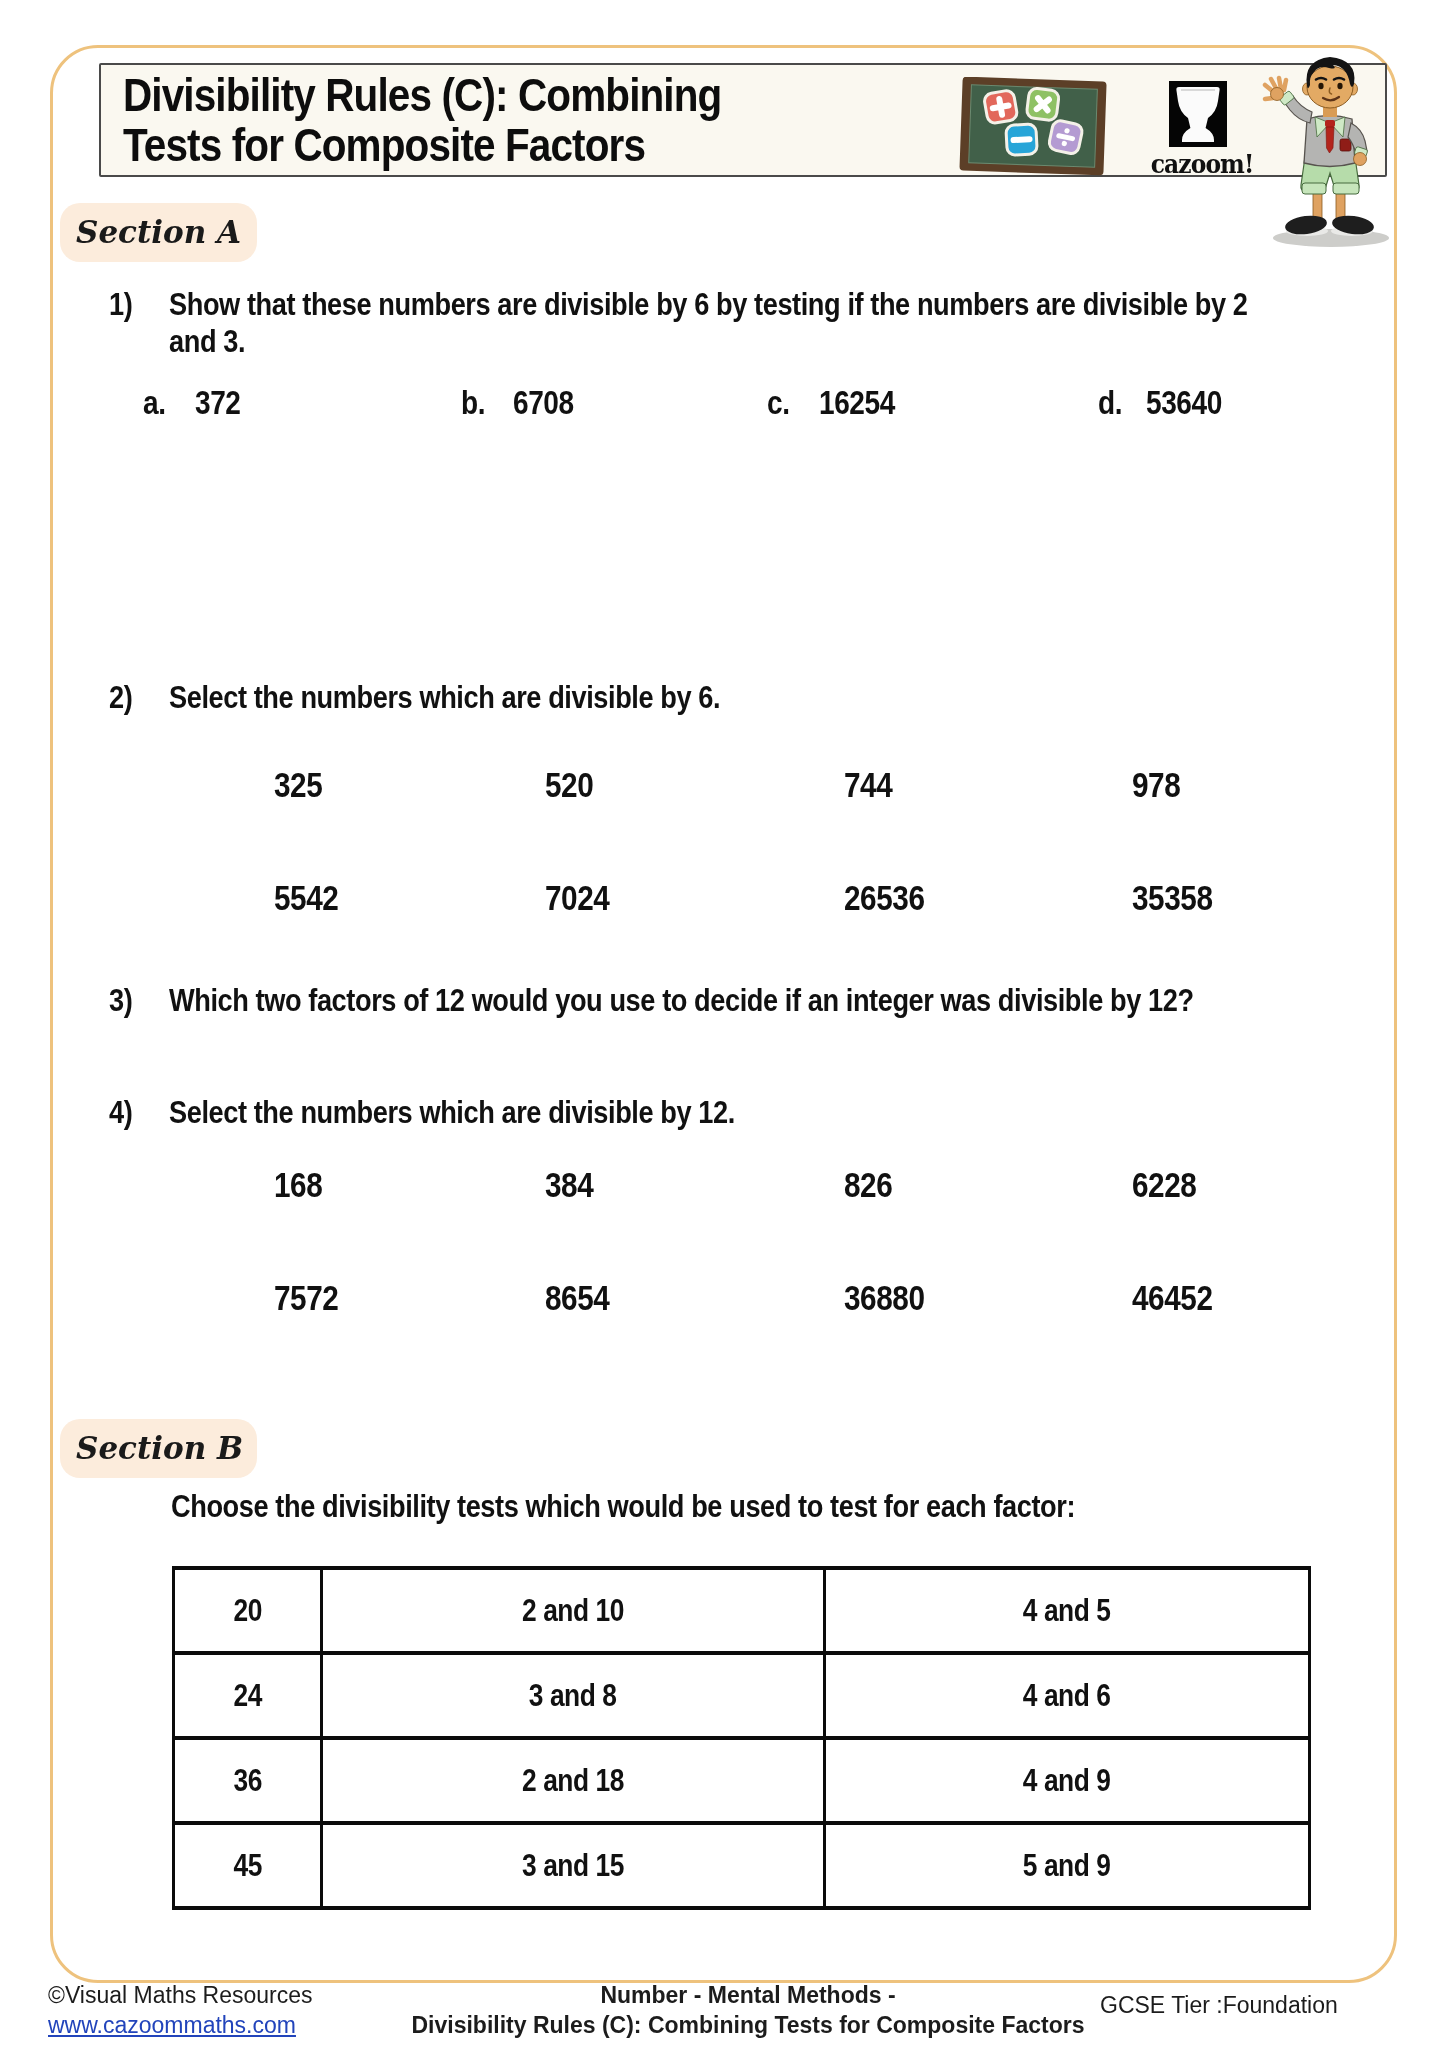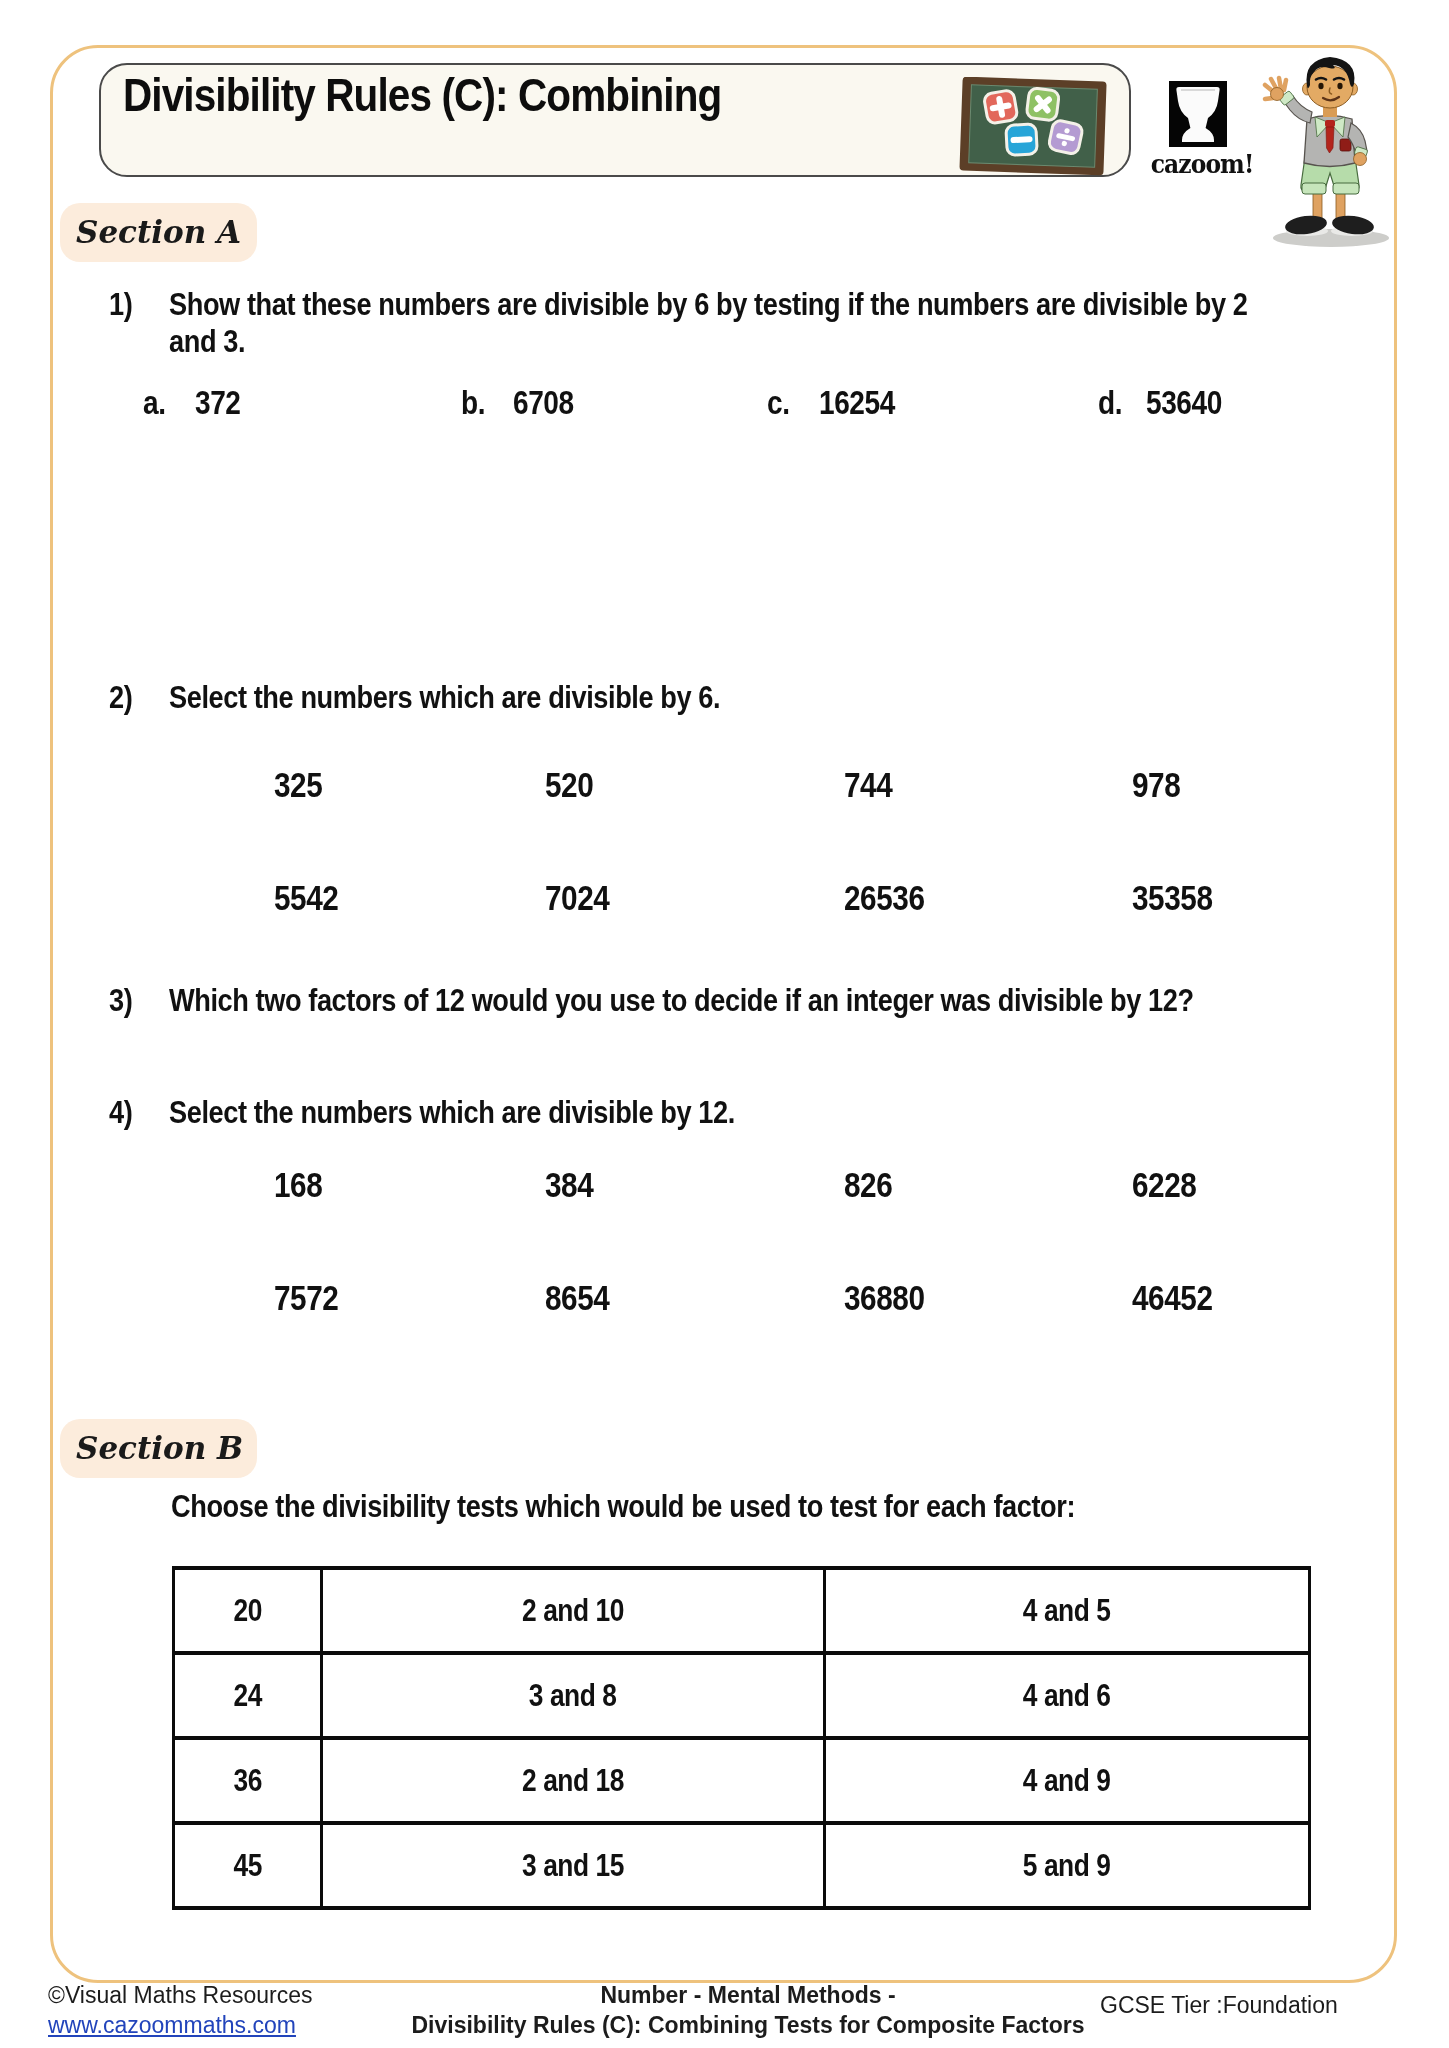--- a/index.html
+++ b/index.html
@@ -5,22 +5,22 @@
   html,body{margin:0;padding:0;background:#ffffff;}
   .page{position:relative;width:1449px;height:2048px;background:#ffffff;overflow:hidden;
         font-family:"Liberation Sans",sans-serif;color:#111;}
   .outer-border{position:absolute;left:50px;top:45px;width:1347px;height:1938px;box-sizing:border-box;
         border:3px solid #eec27d;border-radius:48px;z-index:1;}
   
   .cx{display:inline-block;transform:scaleX(.85);transform-origin:0 50%;white-space:nowrap;letter-spacing:-.5px;}
   .cxc{display:inline-block;transform:scaleX(.85);transform-origin:50% 50%;white-space:nowrap;letter-spacing:-.5px;}
   .cxt{display:inline-block;transform:scaleX(.88);transform-origin:0 50%;white-space:nowrap;letter-spacing:-1px;}
 
-  .title-box{position:absolute;left:99px;top:63px;width:1032px;height:114px;box-sizing:border-box;
-        background:#faf8f0;border:2px solid #4a4a4a;border-radius:28px;z-index:2;}
+  .title-box{position:absolute;left:99px;top:63px;width:1288px;height:114px;box-sizing:border-box;
+        background:#faf8f0;border:2px solid #4a4a4a;border-radius:2px;z-index:2;}
   .title{position:absolute;left:22px;top:5px;font-size:46px;font-weight:bold;line-height:50px;color:#0d0d0d;}
   .chalkboard{position:absolute;left:858px;top:12px;}
   .logo{position:absolute;left:1044px;top:16px;width:106px;text-align:center;}
   .logo svg{display:block;margin:0 auto;}
   .brand{font-family:"DejaVu Serif",serif;font-weight:bold;font-size:26px;margin-top:2px;
         transform:scaleX(.9);transform-origin:50% 50%;display:inline-block;letter-spacing:-1px;}
   .boy{position:absolute;left:1253px;top:55px;z-index:3;}
 
   .pill{position:absolute;left:60px;width:197px;height:59px;background:#fcecdc;border-radius:20px;z-index:2;}
   .pill-text{display:block;padding-left:16px;line-height:59px;font-family:"DejaVu Serif",serif;
@@ -47,20 +47,21 @@
 </head>
 <body>
 
 <div class="page">
 
   <div class="outer-border"></div>
 
   <div class="title-box">
     <div class="title">
       <div><span class="cxt">Divisibility Rules (C): Combining</span></div>
+      <div><span class="cxt">Tests for Composite Factors</span></div>
     </div>
 
     <svg class="chalkboard" width="148" height="100" viewBox="0 0 148 100">
       <g transform="rotate(2 74 50)">
         <rect x="2" y="2" width="144" height="94" rx="4" fill="#5c3f27"></rect>
         <rect x="11" y="10" width="126" height="78" fill="#416049" stroke="#6b8a70" stroke-width="1"></rect>
         <g transform="translate(26,16) rotate(-12 15 15)">
           <rect width="30" height="30" rx="8" fill="#e2685b" stroke="#f4f1e8" stroke-width="3"></rect>
           <path d="M15 7 V23 M7 15 H23" stroke="#fff" stroke-width="6" stroke-linecap="round" fill="none"></path>
         </g>

